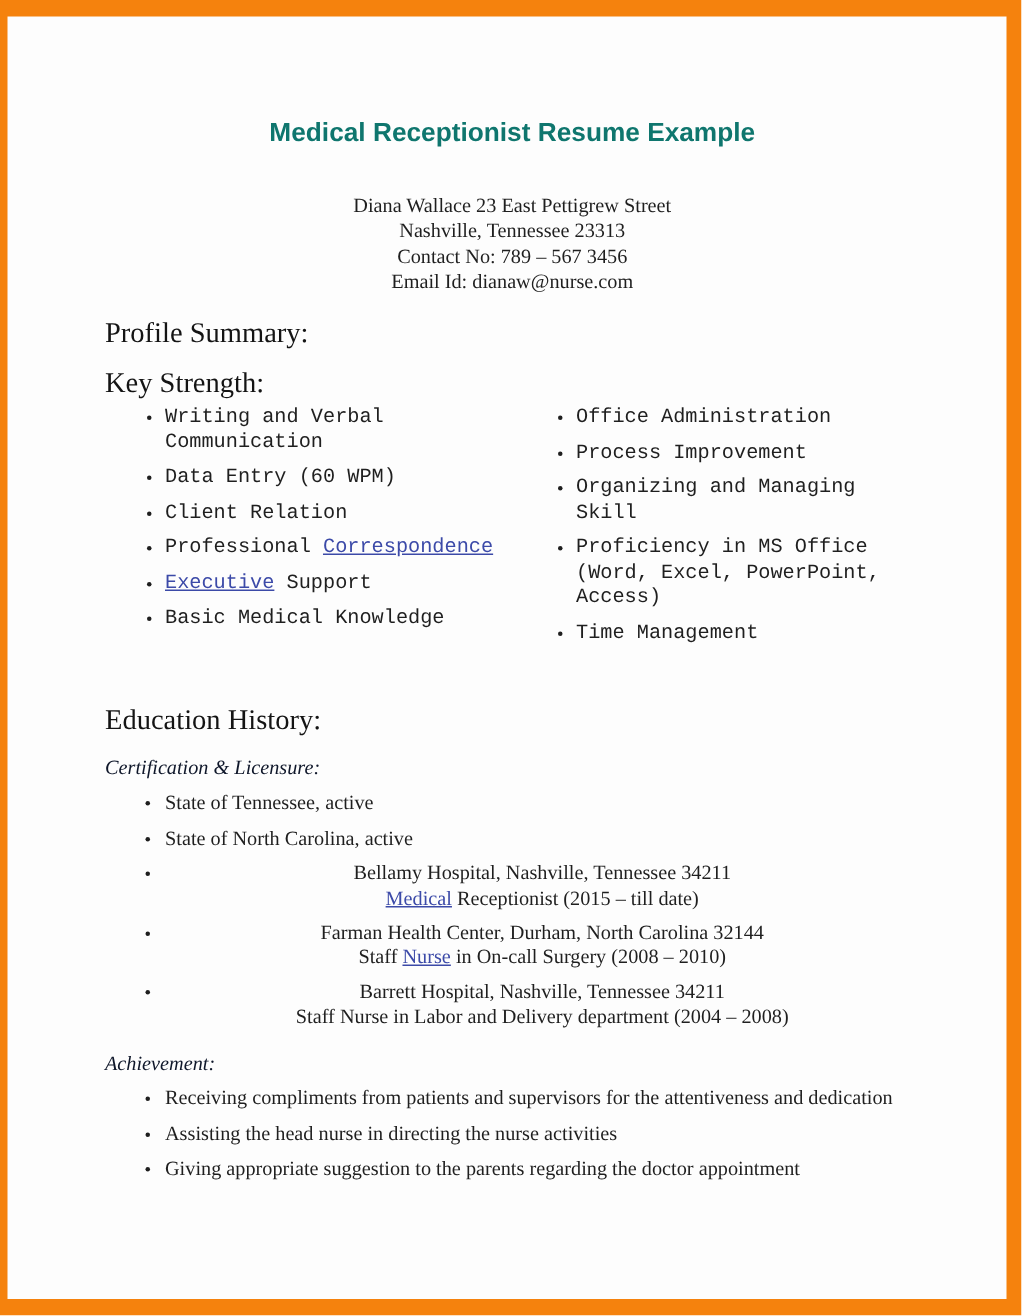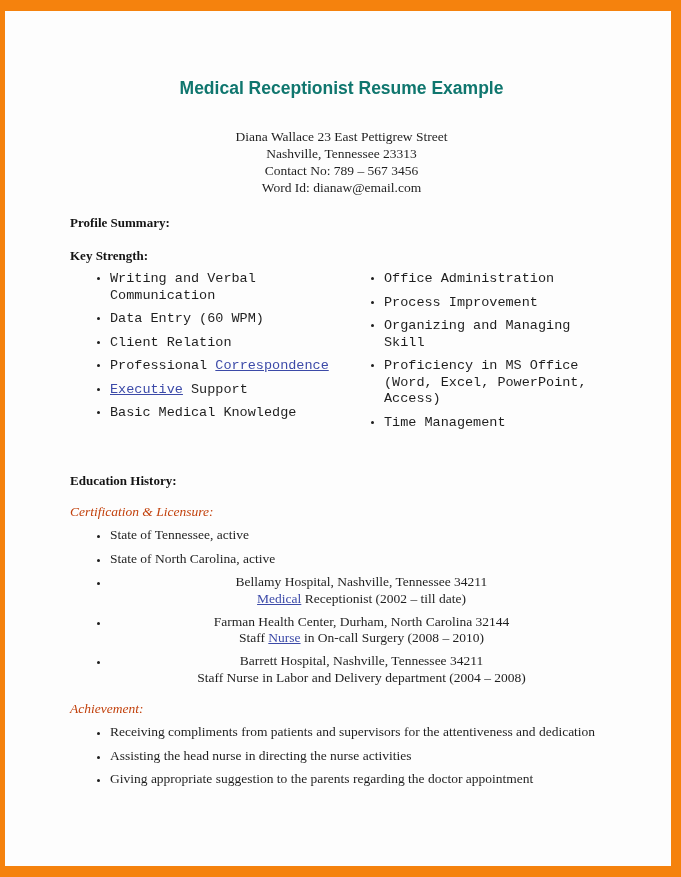--- a/index.html
+++ b/index.html
@@ -29,33 +29,33 @@
     text-align:center;
     margin:0 0 29px 0;
     color:#0f766e;
   }
   .contact{
     text-align:center;
     line-height:17px;
     margin:0 0 18px 0;
   }
   h2.sec{
-    font-size:13px;
+    font-size:19px;
     line-height:17px;
-    font-weight:bold;
+    font-weight:normal;
     margin:16px 0 7px 0;
     color:#141414;
   }
   h3.sec-italic{
     font-size:13.5px;
     line-height:17px;
     font-weight:normal;
     font-style:italic;
     margin:14px 0 7px 0;
-    color:#c2410c;
+    color:#0f172a;
   }
   p.body-text{margin:0 0 8px 0;}
   ul.blist{
     margin:0;
     padding:0 0 0 40px;
     list-style:disc;
   }
   ul.blist li{
     margin:0 0 7px 0;
   }
@@ -82,21 +82,21 @@
 
 <div class="frame">
   <div class="page">
 
     <h1 class="doc-title">Medical Receptionist Resume Example</h1>
 
     <div class="contact">
       <div>Diana Wallace 23 East Pettigrew Street</div>
       <div>Nashville, Tennessee 23313</div>
       <div>Contact No: 789 – 567 3456</div>
-      <div>Word Id: dianaw@email.com</div>
+      <div>Email Id: dianaw@nurse.com</div>
     </div>
 
     <h2 class="sec">Profile Summary:</h2>
 
     <h2 class="sec">Key Strength:</h2>
     <div class="cols">
       <div class="col-left">
         <ul class="blist">
           <li><span>Writing and Verbal Communication</span></li>
           <li><span>Data Entry (60 WPM)</span></li>
@@ -119,21 +119,21 @@
 
     <h2 class="sec">Education History:</h2>
 
     <h3 class="sec-italic">Certification &amp; Licensure:</h3>
     <ul class="blist cert-block">
       <li><span>State of Tennessee, active</span></li>
       <li><span>State of North Carolina, active</span></li>
     </ul>
 
     <ul class="blist work">
-      <li><span>Bellamy Hospital, Nashville, Tennessee 34211</span><br><a class="doclink" href="#">Medical</a><span> Receptionist (2002 – till date)</span></li>
+      <li><span>Bellamy Hospital, Nashville, Tennessee 34211</span><br><a class="doclink" href="#">Medical</a><span> Receptionist (2015 – till date)</span></li>
       <li><span>Farman Health Center, Durham, North Carolina 32144</span><br><span>Staff </span><a class="doclink" href="#">Nurse</a><span> in On-call Surgery (2008 – 2010)</span></li>
       <li><span>Barrett Hospital, Nashville, Tennessee 34211</span><br><span>Staff Nurse in Labor and Delivery department (2004 – 2008)</span></li>
     </ul>
 
     <h3 class="sec-italic">Achievement:</h3>
     <ul class="blist">
       <li><span>Receiving compliments from patients and supervisors for the attentiveness and dedication</span></li>
       <li><span>Assisting the head nurse in directing the nurse activities</span></li>
       <li><span>Giving appropriate suggestion to the parents regarding the doctor appointment</span></li>
     </ul>

